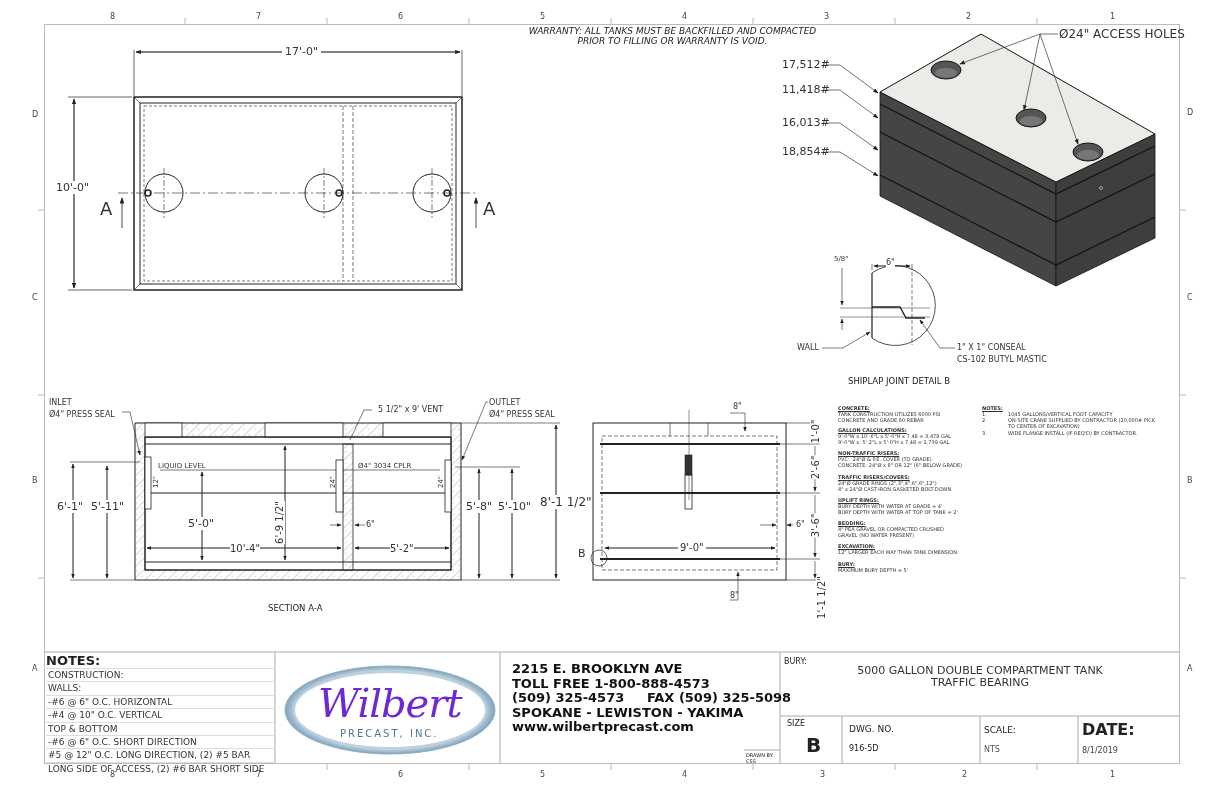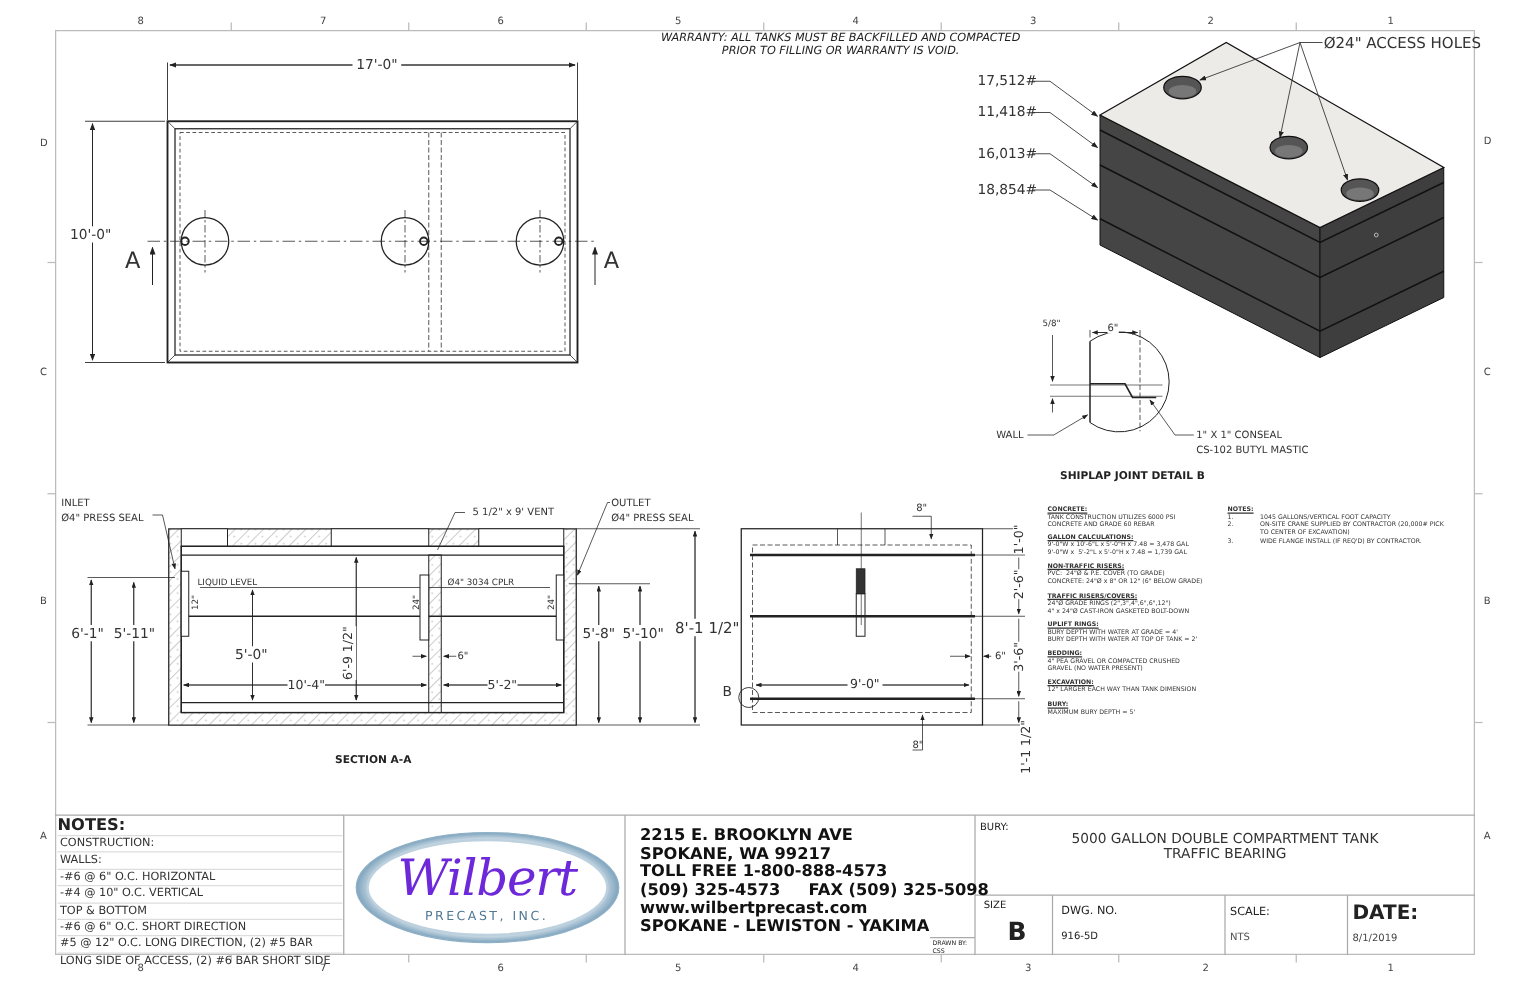--- a/index.html
+++ b/index.html
@@ -9,21 +9,21 @@
   .zone { position:absolute; font-size:8px; color:#444; }
   .frame { position:absolute; left:44px; top:24px; width:1136px; height:740px; border:1px solid #bbb; box-sizing:border-box; }
   .warranty { position:absolute; left:500px; top:26px; width:345px; text-align:center; font-style:italic; font-size:9px; line-height:10px; color:#222; }
   svg { position:absolute; left:0; top:0; }
   .lbl { position:absolute; font-size:11px; color:#333; white-space:nowrap; }
   .lbl-sm { position:absolute; font-size:8px; color:#333; white-space:nowrap; }
   .tiny { position:absolute; font-size:5px; line-height:6.3px; color:#333; white-space:pre; }
   .notes-title { font-weight:bold; font-size:13px; }
   .notes-line { font-size:9px; line-height:12.4px; color:#333; border-top:1px solid #ddd; padding-left:2px; }
   .addr { position:absolute; left:512px; top:662px; font-weight:bold; font-size:13px; line-height:14.5px; color:#111; }
-  .sect { position:absolute; font-weight:bold; font-size:8.5px; color:#222; }
+  .sect { position:absolute; font-weight:normal; font-size:8.5px; color:#222; }
 </style>
 </head>
 <body>
 
 <div class="zone" style="left:110px;top:12px">8</div>
 <div class="zone" style="left:256px;top:12px">7</div>
 <div class="zone" style="left:398px;top:12px">6</div>
 <div class="zone" style="left:540px;top:12px">5</div>
 <div class="zone" style="left:682px;top:12px">4</div>
 <div class="zone" style="left:824px;top:12px">3</div>
@@ -360,25 +360,24 @@
   <div class="notes-line">-#6 @ 6" O.C. SHORT DIRECTION</div>
   <div class="notes-line">#5 @ 12" O.C. LONG DIRECTION, (2) #5 BAR</div>
   <div class="notes-line">LONG SIDE OF ACCESS, (2) #6 BAR SHORT SIDE</div>
 </div>
 
 <div class="abs" style="left:318px;top:680px;font-family:'DejaVu Serif',serif;font-style:italic;font-size:40px;color:#6d28d9;letter-spacing:-1px">Wilbert</div>
 <div class="abs" style="left:340px;top:728px;font-size:10px;color:#4f7894;letter-spacing:2px">PRECAST, INC.</div>
 
 <div class="addr">
   <div>2215 E. BROOKLYN AVE</div>
-  <div>SPOKANE, WA 99217</div>
   <div>TOLL FREE 1-800-888-4573</div>
   <div style="white-space:pre">(509) 325-4573     FAX (509) 325-5098</div>
+  <div>SPOKANE - LEWISTON - YAKIMA</div>
   <div>www.wilbertprecast.com</div>
-  <div>SPOKANE - LEWISTON - YAKIMA</div>
 </div>
 <div class="abs" style="left:746px;top:752px;font-size:5px">DRAWN BY:</div>
 <div class="abs" style="left:746px;top:758px;font-size:5px">CSS</div>
 
 <div class="abs" style="left:784px;top:657px;font-size:8px">BURY:</div>
 <div class="abs" style="left:790px;top:665px;width:380px;text-align:center;font-size:11px;line-height:12px;color:#333">
   <div>5000 GALLON DOUBLE COMPARTMENT TANK</div>
   <div>TRAFFIC BEARING</div>
 </div>
 <div class="abs" style="left:787px;top:719px;font-size:8px">SIZE</div>

